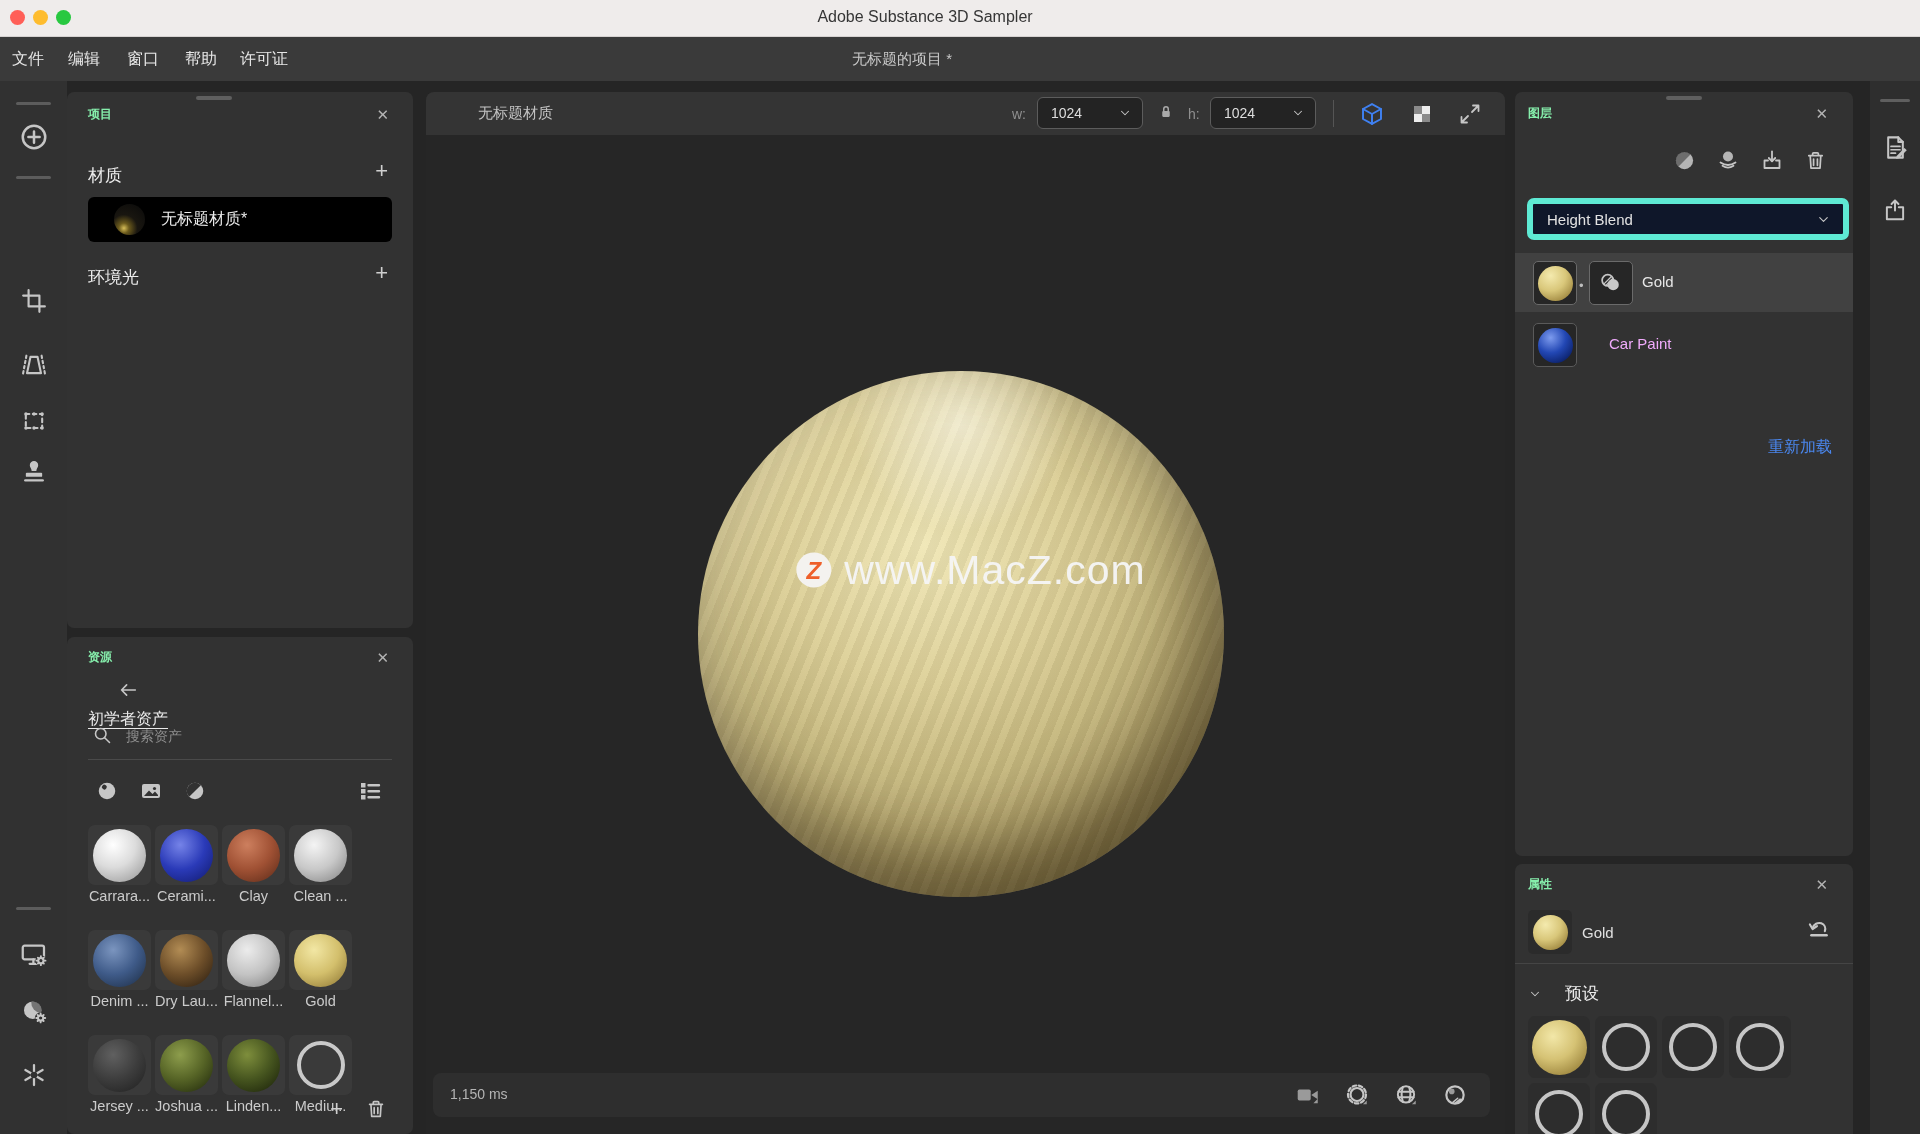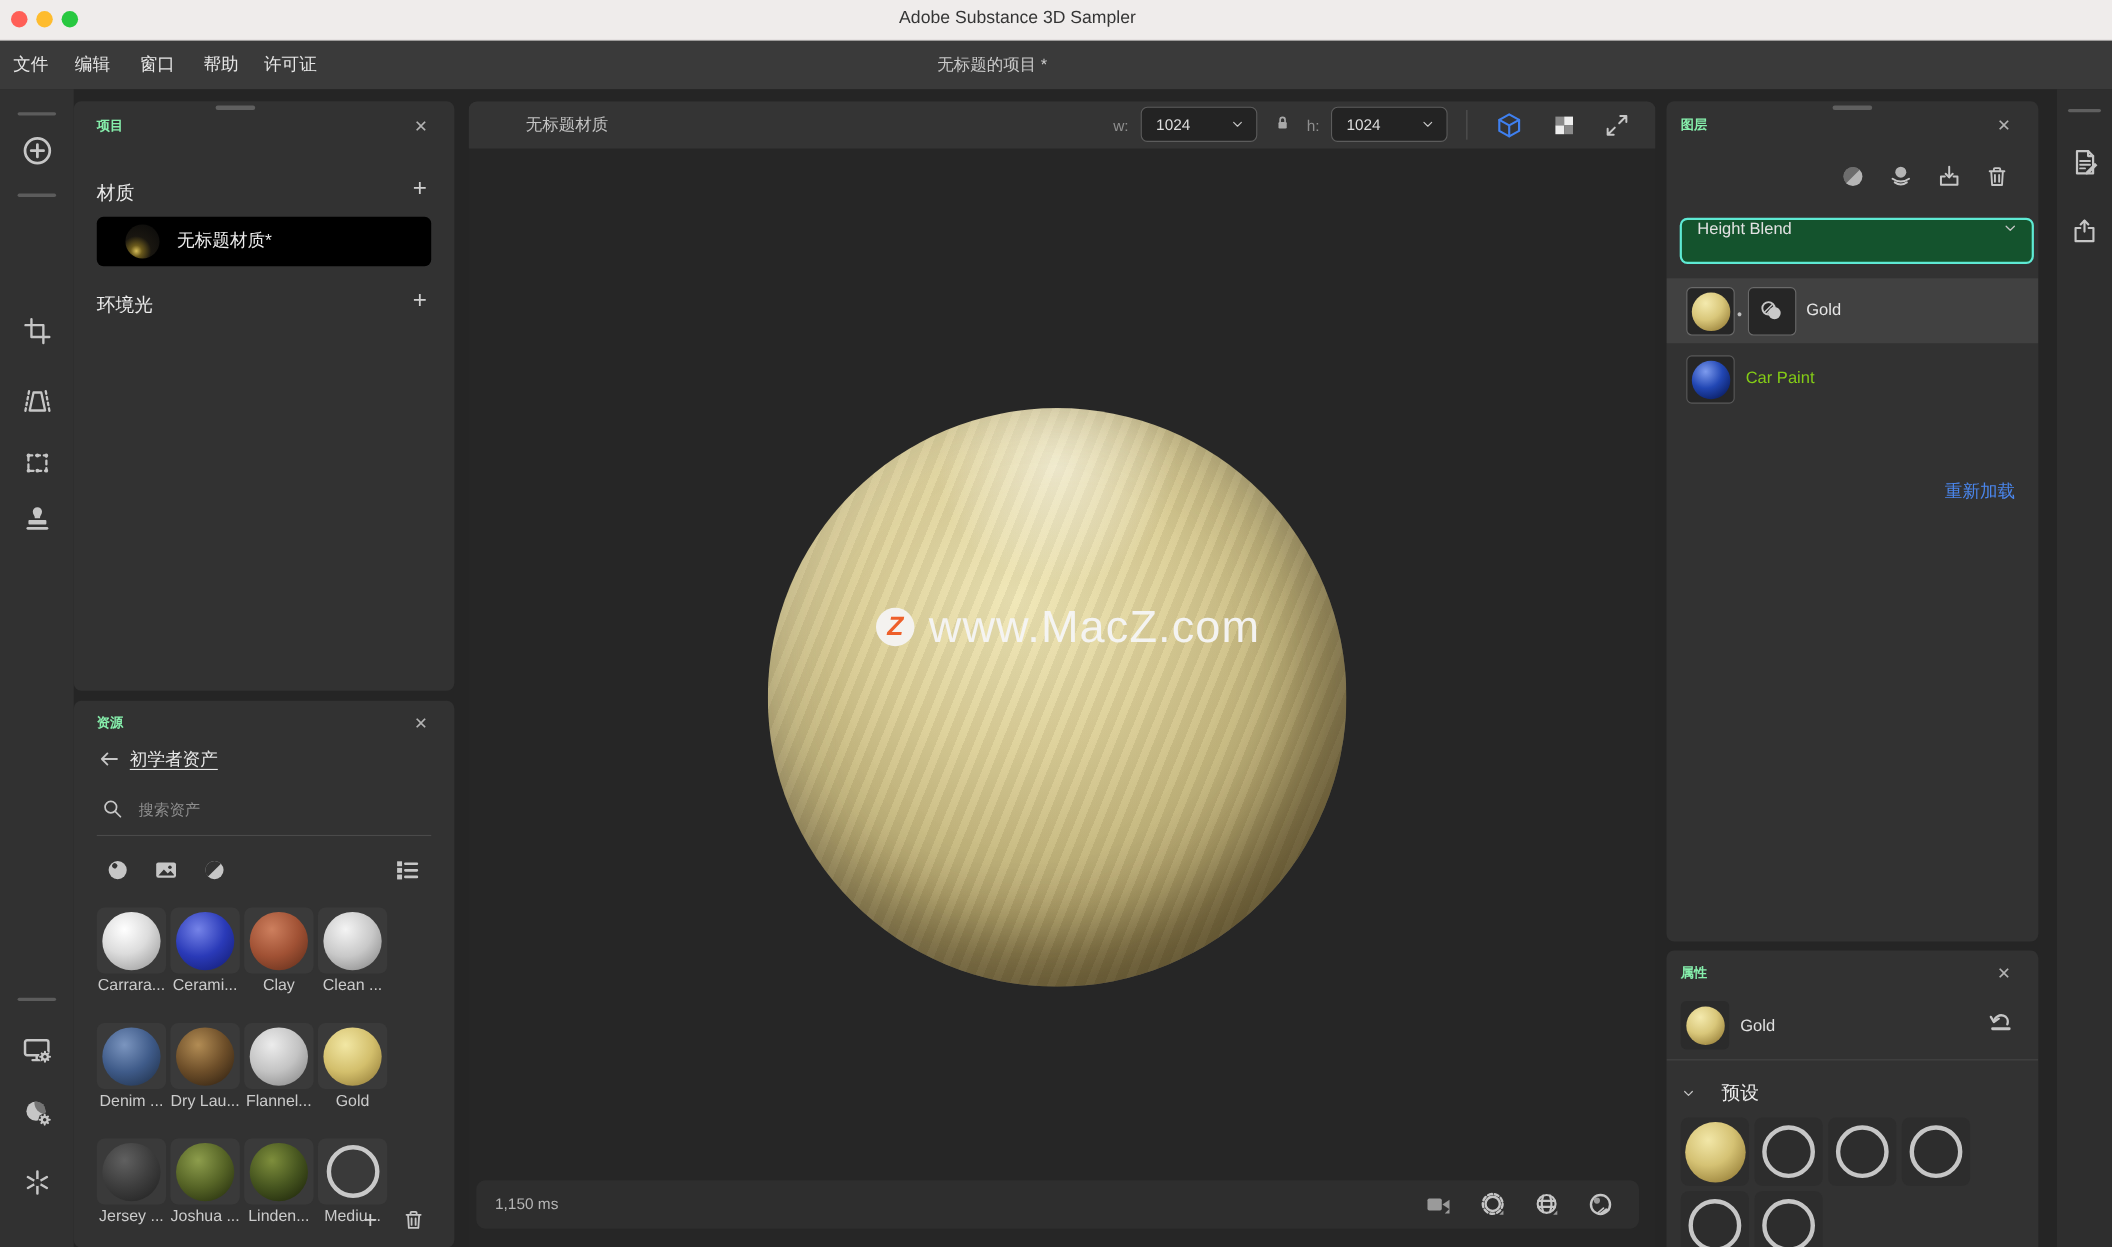--- a/index.html
+++ b/index.html
@@ -38,21 +38,21 @@
   
   .panel-project{left:67px;top:92px;width:346px;height:536px;}
   .sec-label{position:absolute;font-size:17px;color:#ececec;}
   .mat-row{position:absolute;left:21px;top:105px;width:304px;height:45px;background:#000000;border-radius:6px;}
   .mat-thumb{position:absolute;left:26px;top:7px;width:31px;height:31px;border-radius:50%;
     background:radial-gradient(circle at 32% 78%, #d6bd58 0%, #6b5a1c 16%, #191610 42%, #090909 100%);}
   .mat-row .lbl{position:absolute;left:73px;top:12px;font-size:16px;color:#ececec;}
 
   
   .panel-assets{left:67px;top:637px;width:346px;height:497px;}
-  .back-row{position:absolute;left:21px;top:42px;height:22px;display:flex;align-items:center;gap:8px;}
+  .back-row{position:absolute;left:21px;top:42px;height:22px;display:flex;align-items:center;gap:8px;flex-direction:column;}
   .back-link{font-size:16px;color:#e8e8e8;text-decoration:underline;text-underline-offset:4px;}
   .search-row{position:absolute;left:25px;top:88px;display:flex;align-items:center;gap:11px;width:300px;}
   .search-row input{background:transparent;border:none;outline:none;font-size:14px;color:#d946ef;width:240px;
                     font-family:inherit;}
   .search-row input::placeholder{color:#8d8d8d;}
   .asset-div{position:absolute;left:21px;top:122px;width:304px;height:1px;background:#4a4a4a;}
   .filter-row{position:absolute;left:29px;top:142px;display:flex;gap:21px;align-items:center;}
   .list-btn{position:absolute;right:31px;top:142px;}
   .assets-grid{position:absolute;left:21px;top:188px;display:grid;grid-template-columns:repeat(4,63px);
                column-gap:4px;row-gap:26px;}
@@ -86,22 +86,22 @@
         display:flex;align-items:center;justify-content:center;font-style:italic;}
   .wm-text{font-size:41px;color:rgba(245,245,245,.96);letter-spacing:1px;}
 
   .vp-bottom{position:absolute;left:7px;top:981px;width:1057px;height:44px;background:#2e2e2e;border-radius:8px;text-decoration:underline;}
   .vp-ms{position:absolute;left:17px;top:13px;font-size:14px;color:#b4b4b4;}
   .vp-bottom .icons{position:absolute;right:22px;top:0;height:44px;display:flex;gap:23px;align-items:center;}
 
   
   .panel-layers{left:1515px;top:92px;width:338px;height:764px;}
   .lp-icons{position:absolute;right:26px;top:56px;display:flex;gap:20px;align-items:center;}
-  .blend-dd{position:absolute;left:12px;top:106px;width:322px;height:42px;background:#14532d;border:2px solid #5eead4;
-            border-radius:7px;display:flex;justify-content:space-between;
+  .blend-dd{position:absolute;left:12px;top:106px;width:322px;height:42px;background:#0f172a;border:6px solid #5eead4;
+            border-radius:7px;display:flex;align-items:center;justify-content:space-between;
             padding:0 12px 0 14px;box-sizing:border-box;}
   .blend-dd .val{font-size:15px;color:#e2e2e2;}
   .layer-row{position:absolute;left:0;width:338px;height:59px;}
   .layer-row.sel{background:#414141;}
   .l-thumb{position:absolute;top:8px;width:44px;height:44px;border:1px solid #6a6a6a;border-radius:5px;
            background:#262626;box-sizing:border-box;display:flex;align-items:center;justify-content:center;}
   .l-ball{width:35px;height:35px;border-radius:50%;}
   .gold-ball{background:radial-gradient(circle at 36% 28%, #f4eaae 0%, #d9c77a 45%, #a68f47 78%, #7b672f 100%);}
   .blue-ball{background:radial-gradient(circle at 36% 28%, #7d9bee 0%, #2247b4 45%, #0a1e63 85%);}
   .l-dot{position:absolute;left:64px;top:25px;font-size:13px;color:#bdbdbd;}
@@ -535,21 +535,21 @@
           </svg>
         </span>
       </span>
       <span class="l-name" style="left:127px">Gold</span>
     </div>
 
     <div class="layer-row" style="top:223px">
       <span class="l-thumb" style="left:18px;border-color:#5a5a5a">
           <span class="l-ball blue-ball"></span>
         </span>
-      <span class="l-name" style="left:72px;color:#84cc16">Car Paint</span>
+      <span class="l-name" style="left:94px;color:#f0abfc">Car Paint</span>
     </div>
 
     <div class="reload-link">重新加载</div>
   </div>
 
   <div class="panel panel-props">
     <div class="p-title" style="left:13px;top:12px">属性</div>
     <div class="close-x" style="right:25px;top:12px">✕</div>
     <span class="pp-thumb">
         <span class="l-ball gold-ball"></span>

